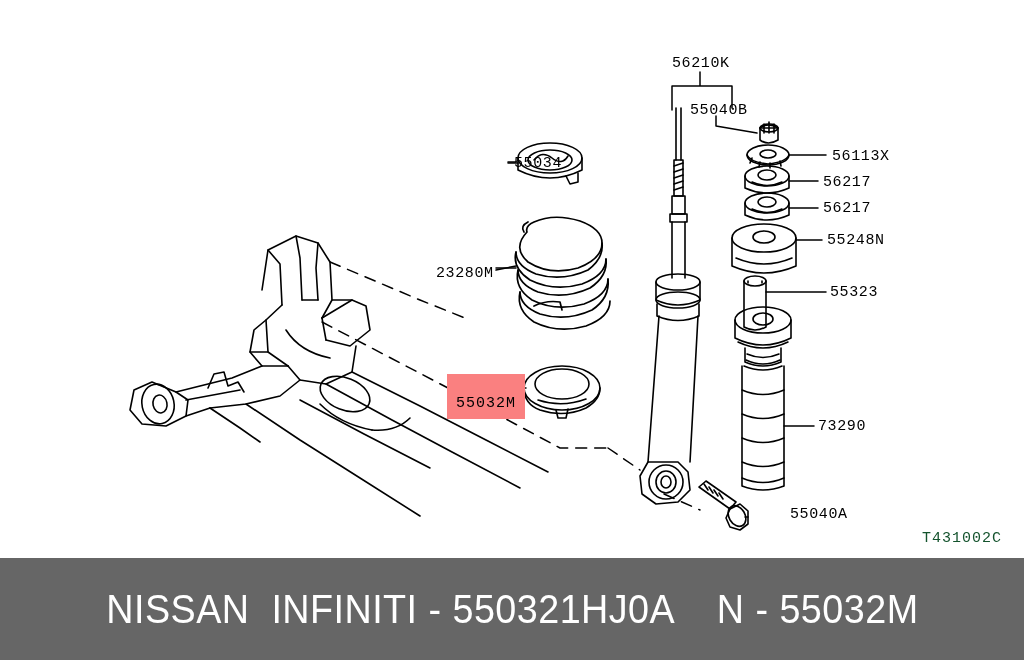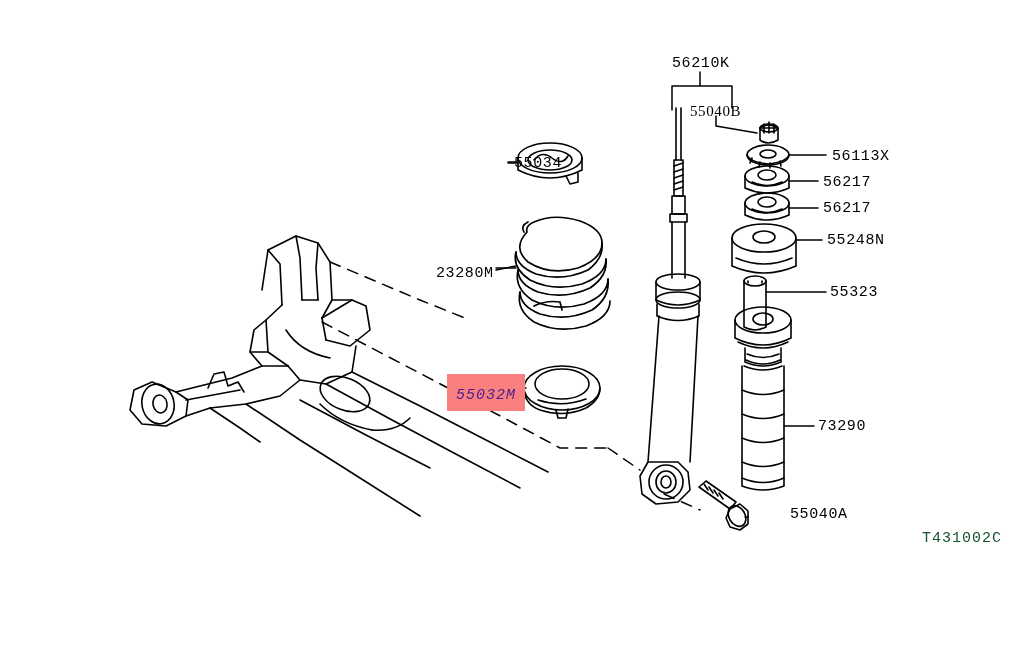--- a/index.html
+++ b/index.html
@@ -18,24 +18,23 @@
     position:absolute;
     font-family:"Liberation Mono","DejaVu Sans Mono",monospace;
     font-size:15px;
     letter-spacing:0.6px;
     color:#000;
     white-space:nowrap;
     line-height:18px;
   }
   .label.highlight{
     background:#fa8080;
-    color:#4c1d95;
-    padding:13px 9px 6px 9px;
+    color:#000000;
+    padding:21px 9px 6px 9px;
     letter-spacing:1px;
-    font-style:italic;
   }
 
   
   #diagram-code{
     position:absolute;
     right:22px;top:530px;
     font-family:"Liberation Mono","DejaVu Sans Mono",monospace;
     font-size:15px;letter-spacing:1px;color:#14532d;
   }
 
@@ -262,28 +261,31 @@
 
         <path d="M516 268 L496 268"></path>
 
         <path d="M526 388 L514 388"></path>
       </g>
 
     </g>
   </svg>
 
   <div class="label" style="left:672px;top:55px;">56210K</div>
-  <div class="label" style="left:690px;top:102px;font-family:Liberation Serif, serif;">55040B</div>
+  <div class="label" style="left:690px;top:102px;">55040B</div>
   <div class="label" style="left:832px;top:148px;">56113X</div>
   <div class="label" style="left:823px;top:174px;">56217</div>
   <div class="label" style="left:823px;top:200px;">56217</div>
   <div class="label" style="left:827px;top:232px;">55248N</div>
   <div class="label" style="left:830px;top:284px;">55323</div>
   <div class="label" style="left:818px;top:418px;">73290</div>
   <div class="label" style="left:750px;top:506px;margin-left:40px;">55040A</div>
   <div class="label" style="left:470px;top:155px;margin-left:44px;">55034</div>
   <div class="label" style="left:436px;top:265px;">23280M</div>
   <div class="label highlight" style="left:447px;top:374px;">55032M</div>
 
   <div id="diagram-code">T431002C</div>
 
+  <div id="banner">
+    <span id="banner-text">NISSAN  INFINITI - 550321HJ0A    N - 55032M</span>
+  </div>
 
 </div>
 
 </body></html>

